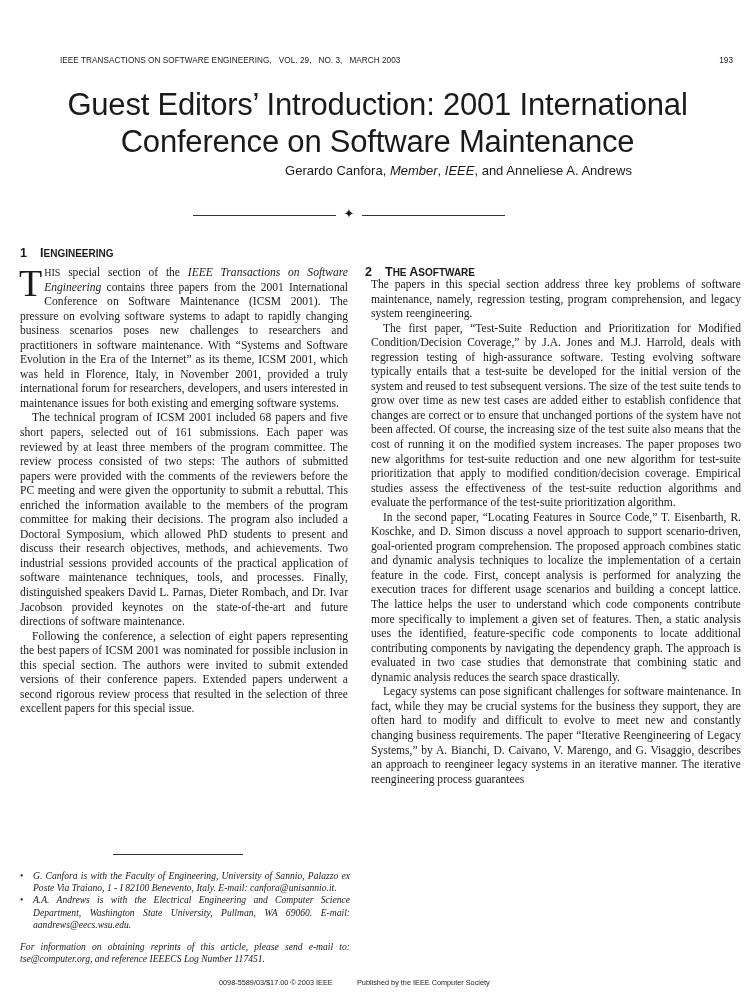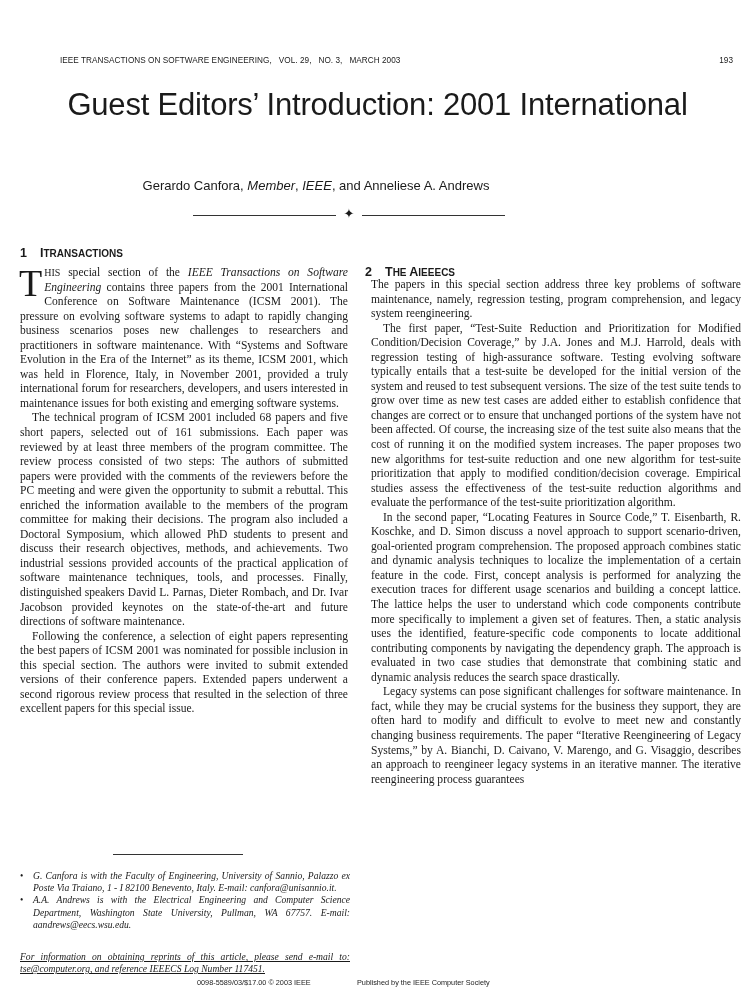--- a/index.html
+++ b/index.html
@@ -5,21 +5,21 @@
   html, body { margin: 0; padding: 0; background: #ffffff; }
   body { width: 755px; height: 1000px; position: relative; overflow: hidden; color: #1a1a1a; }
   .sans { font-family: "Liberation Sans", "DejaVu Sans", sans-serif; }
   .serif { font-family: "Liberation Serif", "DejaVu Serif", serif; }
 
   .running-header { position: absolute; top: 56px; left: 20px; right: 20px; font-size: 8.2px; letter-spacing: 0.05px; }
   .running-header .left { position: absolute; left: 0; }
   .running-header .right { position: absolute; right: 2px; text-align: center; }
 
   .title { position: absolute; top: 86px; left: 0; width: 755px; text-align: center; font-size: 31px; line-height: 37px; font-weight: normal; margin: 0; letter-spacing: -0.2px; }
-  .authors { position: absolute; top: 178px; left: 0; width: 632px; text-align: center; font-size: 13px; }
+  .authors { position: absolute; top: 163px; left: 0; width: 632px; text-align: right; font-size: 13px; }
   .authors i { font-style: italic; }
 
   .divider { position: absolute; top: 209px; left: 193px; width: 312px; height: 12px; }
   .divider .rule { position: absolute; top: 6px; height: 1px; background: #333; width: 143px; }
   .divider .rule.l { left: 0; }
   .divider .rule.r { right: 0; }
   .divider .orn { position: absolute; left: 148px; top: -2px; font-size: 13px; line-height: 14px; width: 16px; text-align: center; }
 
   .sec-head { position: absolute; font-size: 12.5px; font-weight: bold; }
   .sec-head .num { display: inline-block; width: 20px; }
@@ -33,73 +33,74 @@
   .col-right { left: 378px; top: 277px; width: 357px; }
 
   .dropcap { float: left; font-size: 38px; line-height: 30px; margin: 2px 2px 0 -1px; padding-top: 1px; }
   .smallcaps { font-variant: small-caps; font-size: 14px; }
 
   .fn-rule { position: absolute; top: 854px; left: 113px; width: 130px; height: 1px; background: #333; }
   .footnotes { position: absolute; top: 870px; left: 20px; width: 330px; font-size: 9.6px; line-height: 12.2px; font-style: italic; }
   .footnotes ul { list-style: none; margin: 0; padding: 0; }
   .footnotes li { position: relative; padding-left: 13px; margin-bottom: 0; text-align: justify; }
   .footnotes li .bullet { position: absolute; left: 0; top: 0; font-style: normal; }
-  .footnotes .reprint { margin-top: 20px; text-align: justify; text-decoration: underline; }
+  .footnotes .reprint { margin-top: 10px; text-align: justify; }
 
   .footer { position: absolute; top: 978px; font-size: 7.3px; color: #222; }
-  .footer.left { left: 197px; }
+  .footer.left { left: 219px; }
   .footer.right { left: 357px; text-align: right; }
 </style>
 </head>
 <body>
 
 <div class="running-header sans">
   <span class="left" style="white-space:pre;padding-left:40px;">IEEE TRANSACTIONS ON SOFTWARE ENGINEERING,   VOL. 29,   NO. 3,   MARCH 2003</span>
   <span class="right">193</span>
 </div>
 
 <h1 class="title sans">
   <span>Guest Editors’ Introduction: 2001 International</span><br>
+  <span>Conference on Software Maintenance</span>
 </h1>
 
 <div class="authors sans">
   <span>Gerardo Canfora, </span><i>Member</i><span>, </span><i>IEEE</i><span>, and Anneliese A. Andrews</span>
 </div>
 
 <div class="divider">
   <div class="rule l"></div>
   <div class="orn">✦</div>
   <div class="rule r"></div>
 </div>
 
 <div class="sec-head sans" style="left:20px; top:246px;">
-  <span class="num">1</span><span class="sc-big">I</span><span class="sc-small">TRANSACTIONS</span>
+  <span class="num">1</span><span class="sc-big">I</span><span class="sc-small">ENGINEERING</span>
 </div>
 
 <div class="col col-left serif">
   <p><span class="dropcap">T</span><span class="smallcaps">his</span><span> special section of the </span><i>IEEE Transactions on Software Engineering</i><span> contains three papers from the 2001 International Conference on Software Maintenance (ICSM 2001). The pressure on evolving software systems to adapt to rapidly changing business scenarios poses new challenges to researchers and practitioners in software maintenance. With “Systems and Software Evolution in the Era of the Internet” as its theme, ICSM 2001, which was held in Florence, Italy, in November 2001, provided a truly international forum for researchers, developers, and users interested in maintenance issues for both existing and emerging software systems.</span></p>
   <p class="indent">The technical program of ICSM 2001 included 68 papers and five short papers, selected out of 161 submissions. Each paper was reviewed by at least three members of the program committee. The review process consisted of two steps: The authors of submitted papers were provided with the comments of the reviewers before the PC meeting and were given the opportunity to submit a rebuttal. This enriched the information available to the members of the program committee for making their decisions. The program also included a Doctoral Symposium, which allowed PhD students to present and discuss their research objectives, methods, and achievements. Two industrial sessions provided accounts of the practical application of software maintenance techniques, tools, and processes. Finally, distinguished speakers David L. Parnas, Dieter Rombach, and Dr. Ivar Jacobson provided keynotes on the state-of-the-art and future directions of software maintenance.</p>
   <p class="indent">Following the conference, a selection of eight papers representing the best papers of ICSM 2001 was nominated for possible inclusion in this special section. The authors were invited to submit extended versions of their conference papers. Extended papers underwent a second rigorous review process that resulted in the selection of three excellent papers for this special issue.</p>
 </div>
 
 <div class="sec-head sans" style="left:365px; top:265px;">
-  <span class="num">2</span><span class="sc-big">T</span><span class="sc-small" style="white-space:pre;">HE </span><span class="sc-big">A</span><span class="sc-small">IEEECS</span>
+  <span class="num">2</span><span class="sc-big">T</span><span class="sc-small" style="white-space:pre;">HE </span><span class="sc-big">A</span><span class="sc-small">SOFTWARE</span>
 </div>
 
 <div class="col col-right serif" style="left:371px; width:370px;">
   <p>The papers in this special section address three key problems of software maintenance, namely, regression testing, program comprehension, and legacy system reengineering.</p>
   <p class="indent">The first paper, “Test-Suite Reduction and Prioritization for Modified Condition/Decision Coverage,” by J.A. Jones and M.J. Harrold, deals with regression testing of high-assurance software. Testing evolving software typically entails that a test-suite be developed for the initial version of the system and reused to test subsequent versions. The size of the test suite tends to grow over time as new test cases are added either to establish confidence that changes are correct or to ensure that unchanged portions of the system have not been affected. Of course, the increasing size of the test suite also means that the cost of running it on the modified system increases. The paper proposes two new algorithms for test-suite reduction and one new algorithm for test-suite prioritization that apply to modified condition/decision coverage. Empirical studies assess the effectiveness of the test-suite reduction algorithms and evaluate the performance of the test-suite prioritization algorithm.</p>
   <p class="indent">In the second paper, “Locating Features in Source Code,” T. Eisenbarth, R. Koschke, and D. Simon discuss a novel approach to support scenario-driven, goal-oriented program comprehension. The proposed approach combines static and dynamic analysis techniques to localize the implementation of a certain feature in the code. First, concept analysis is performed for analyzing the execution traces for different usage scenarios and building a concept lattice. The lattice helps the user to understand which code components contribute more specifically to implement a given set of features. Then, a static analysis uses the identified, feature-specific code components to locate additional contributing components by navigating the dependency graph. The approach is evaluated in two case studies that demonstrate that combining static and dynamic analysis reduces the search space drastically.</p>
   <p class="indent">Legacy systems can pose significant challenges for software maintenance. In fact, while they may be crucial systems for the business they support, they are often hard to modify and difficult to evolve to meet new and constantly changing business requirements. The paper “Iterative Reengineering of Legacy Systems,” by A. Bianchi, D. Caivano, V. Marengo, and G. Visaggio, describes an approach to reengineer legacy systems in an iterative manner. The iterative reengineering process guarantees</p>
 </div>
 
 <div class="fn-rule"></div>
 
 <div class="footnotes serif">
   <ul>
     <li><span class="bullet">•</span><span>G. Canfora is with the Faculty of Engineering, University of Sannio, Palazzo ex Poste Via Traiano, 1 - I 82100 Benevento, Italy. E-mail: canfora@unisannio.it.</span></li>
-    <li><span class="bullet">•</span><span>A.A. Andrews is with the Electrical Engineering and Computer Science Department, Washington State University, Pullman, WA 67757. E-mail: aandrews@eecs.wsu.edu.</span></li>
+    <li><span class="bullet">•</span><span>A.A. Andrews is with the Electrical Engineering and Computer Science Department, Washington State University, Pullman, WA 69060. E-mail: aandrews@eecs.wsu.edu.</span></li>
   </ul>
   <div class="reprint">For information on obtaining reprints of this article, please send e-mail to: tse@computer.org, and reference IEEECS Log Number 117451.</div>
 </div>
 
 <div class="footer left sans">0098-5589/03/$17.00 © 2003 IEEE</div>
 <div class="footer right sans">Published by the IEEE Computer Society</div>
 
 </body></html>

